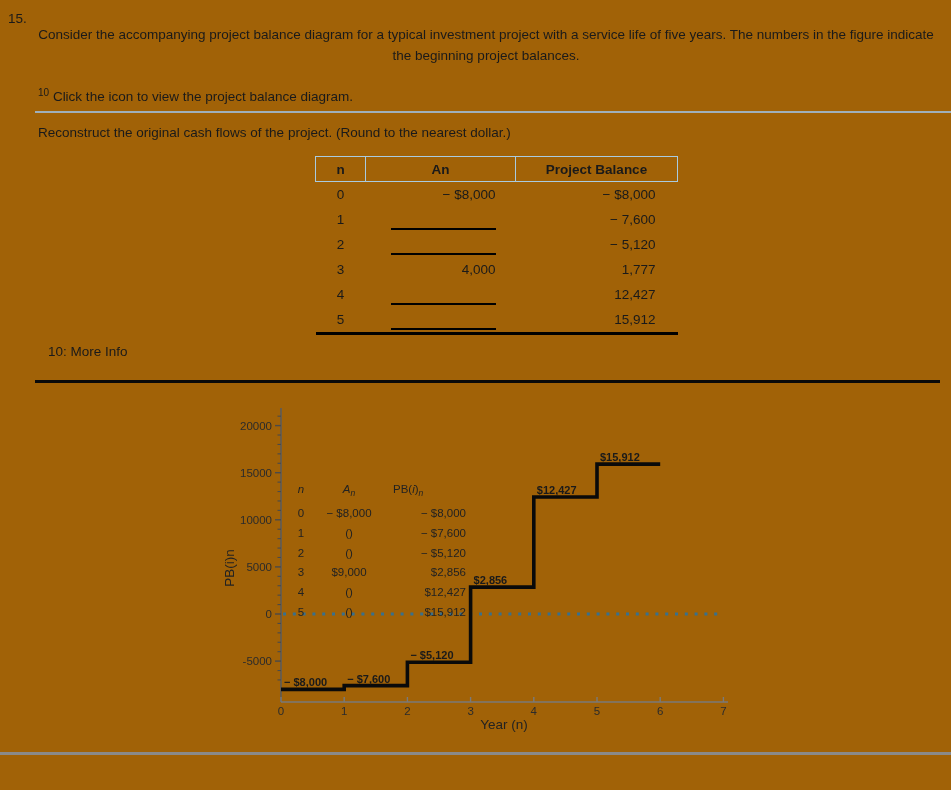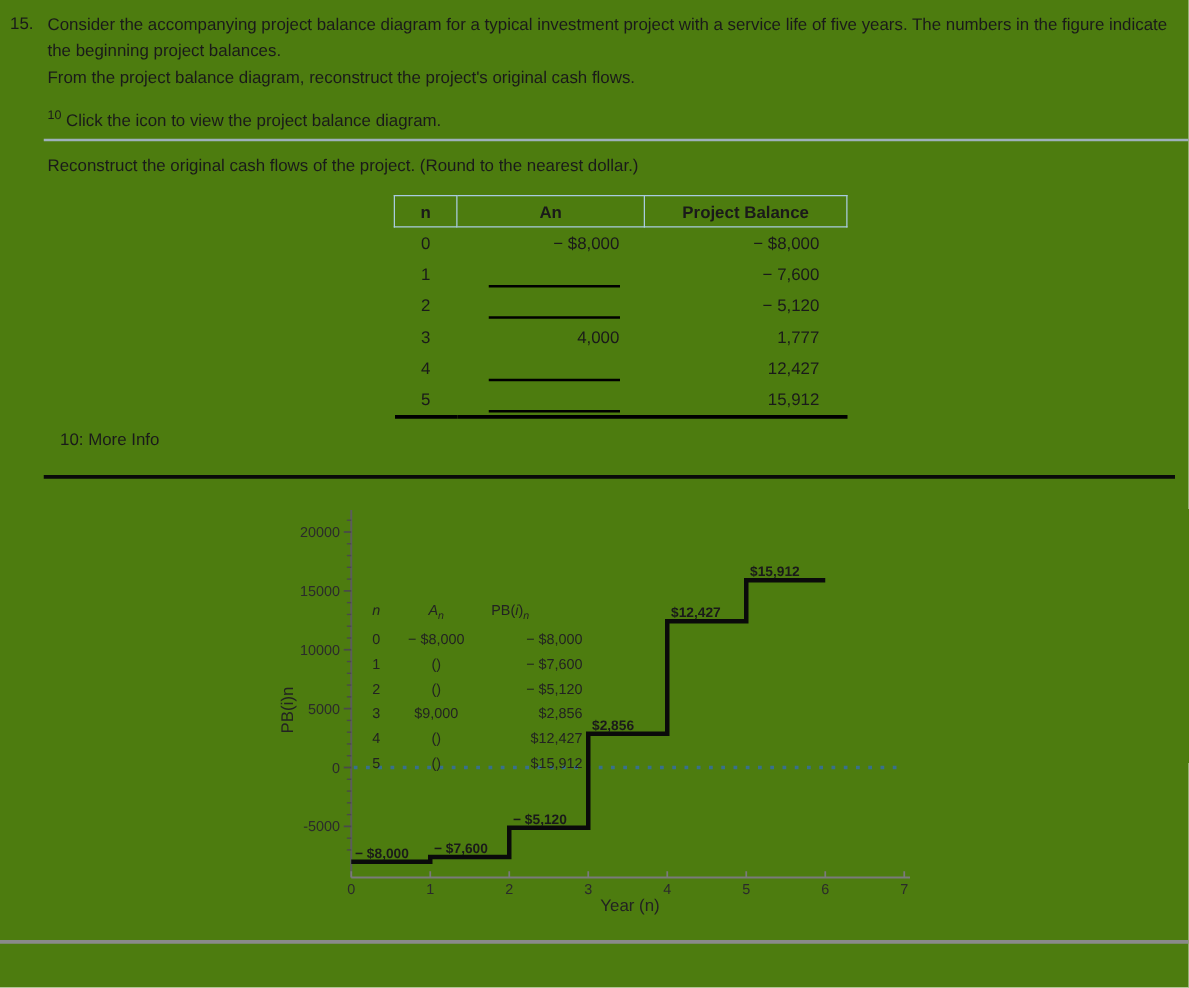--- a/index.html
+++ b/index.html
@@ -1,22 +1,22 @@
 <!DOCTYPE html>
 <html><head>
 <meta charset="utf-8">
 <style>
   html,body{margin:0;padding:0;background:#fff;}
-  .page{position:relative;width:951px;height:790px;background:#4d7c0f;overflow:hidden;
+  .page{position:relative;width:951px;height:790px;background:#a16207;overflow:hidden;
         font-family:"Liberation Sans",sans-serif;color:#1a1a1a;font-size:13.5px;}
   .abs{position:absolute;}
 
   
   .prob-num{left:8px;top:8px;line-height:21px;}
-  .statement{left:38px;top:9px;width:896px;line-height:21px;}
+  .statement{left:38px;top:24px;width:896px;line-height:21px;text-align:center;}
   .footnote{left:38px;top:86px;line-height:21px;}
   .footnote sup{font-size:10px;vertical-align:super;line-height:0;}
   .sep1{left:35px;top:111px;width:916px;height:0;border-top:2px solid #9fb0bc;}
   .instruction{left:38px;top:122px;line-height:21px;}
 
   
   .answer-table{left:315px;top:156px;border-collapse:collapse;table-layout:fixed;
                 border-bottom:3px solid #000;}
   .answer-table th{border:1px solid #a9cbe0;height:24px;font-weight:bold;
                    text-align:center;padding:0;font-size:13.5px;}
@@ -60,21 +60,20 @@
 </style>
 </head>
 <body>
 
 <div class="page">
 
   <div class="abs prob-num">15.</div>
 
   <div class="abs statement">
     <div>Consider the accompanying project balance diagram for a typical investment project with a service life of five years. The numbers in the figure indicate the beginning project balances.</div>
-    <div>From the project balance diagram, reconstruct the project's original cash flows.</div>
   </div>
 
   <div class="abs footnote">
     <sup>10</sup><span> Click the icon to view the project balance diagram.</span>
   </div>
 
   <div class="abs sep1"></div>
 
   <div class="abs instruction">Reconstruct the original cash flows of the project. (Round to the nearest dollar.)</div>
 

